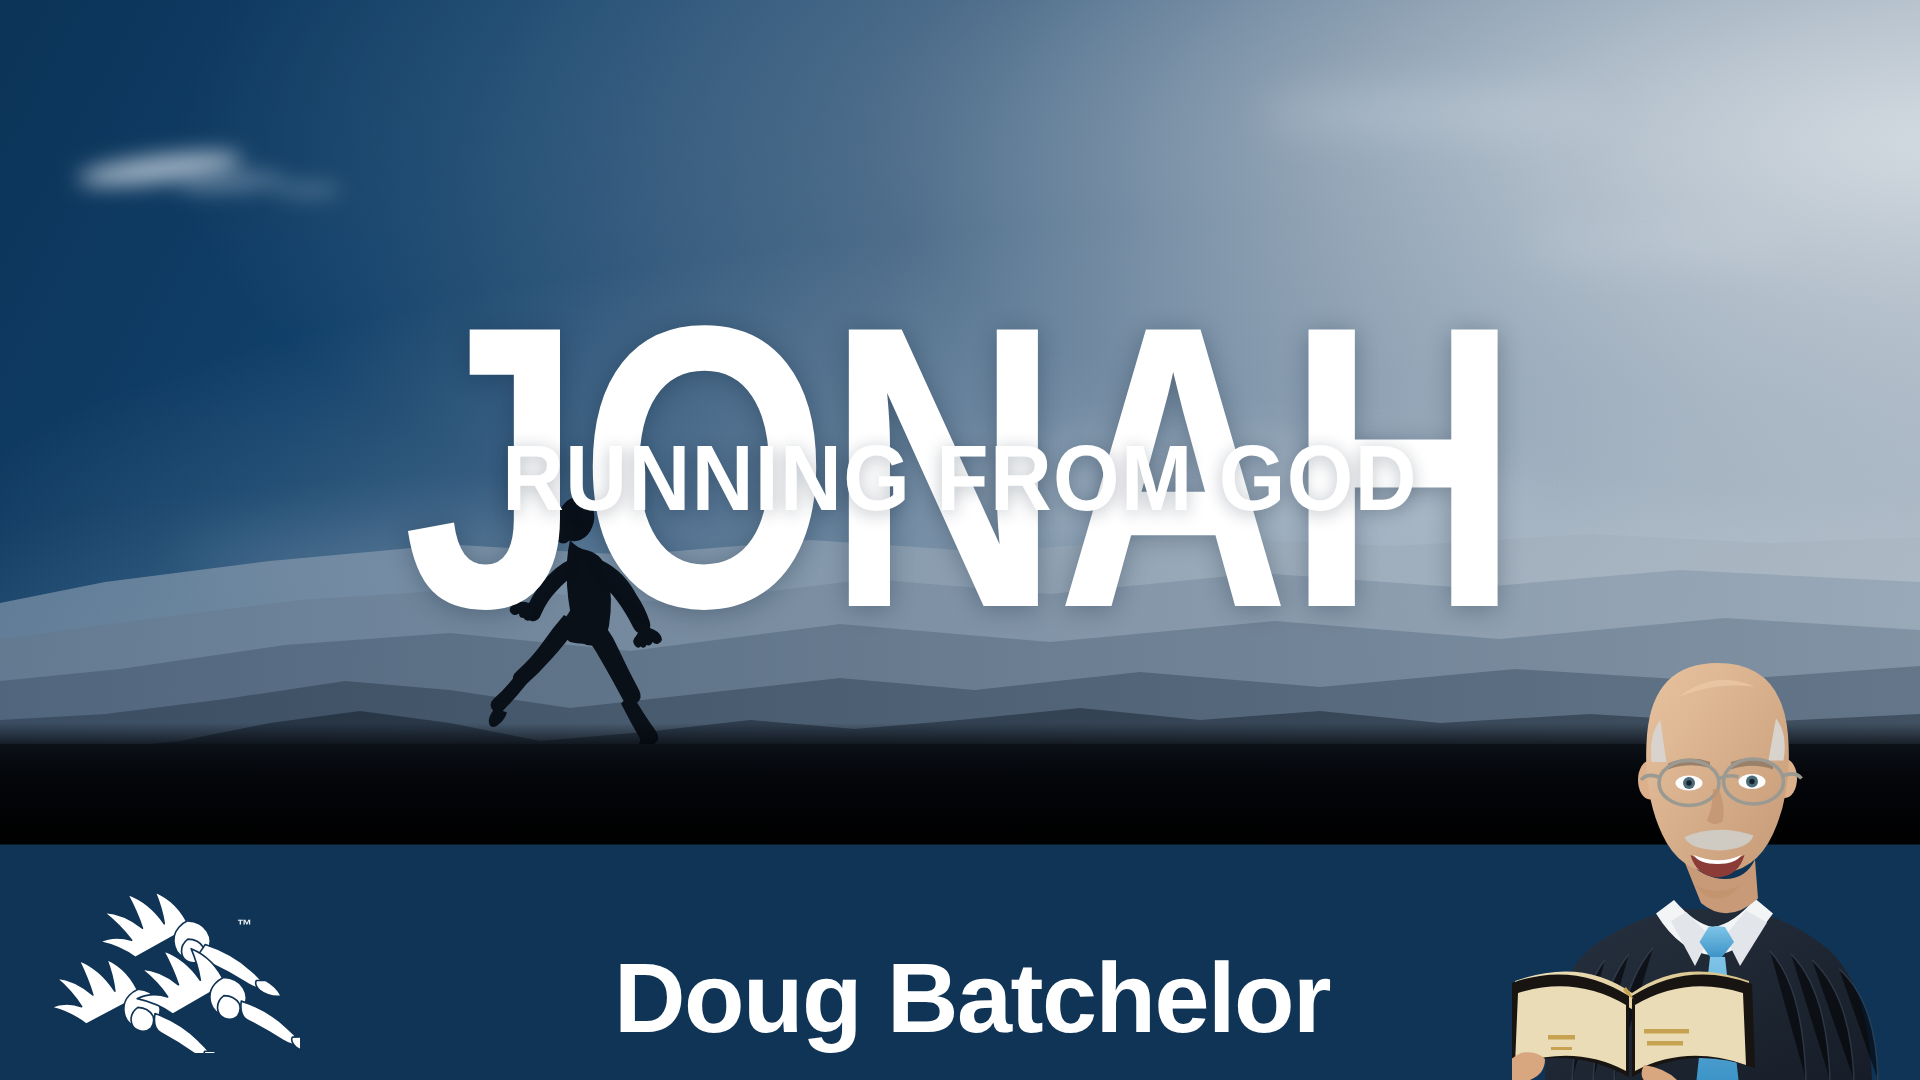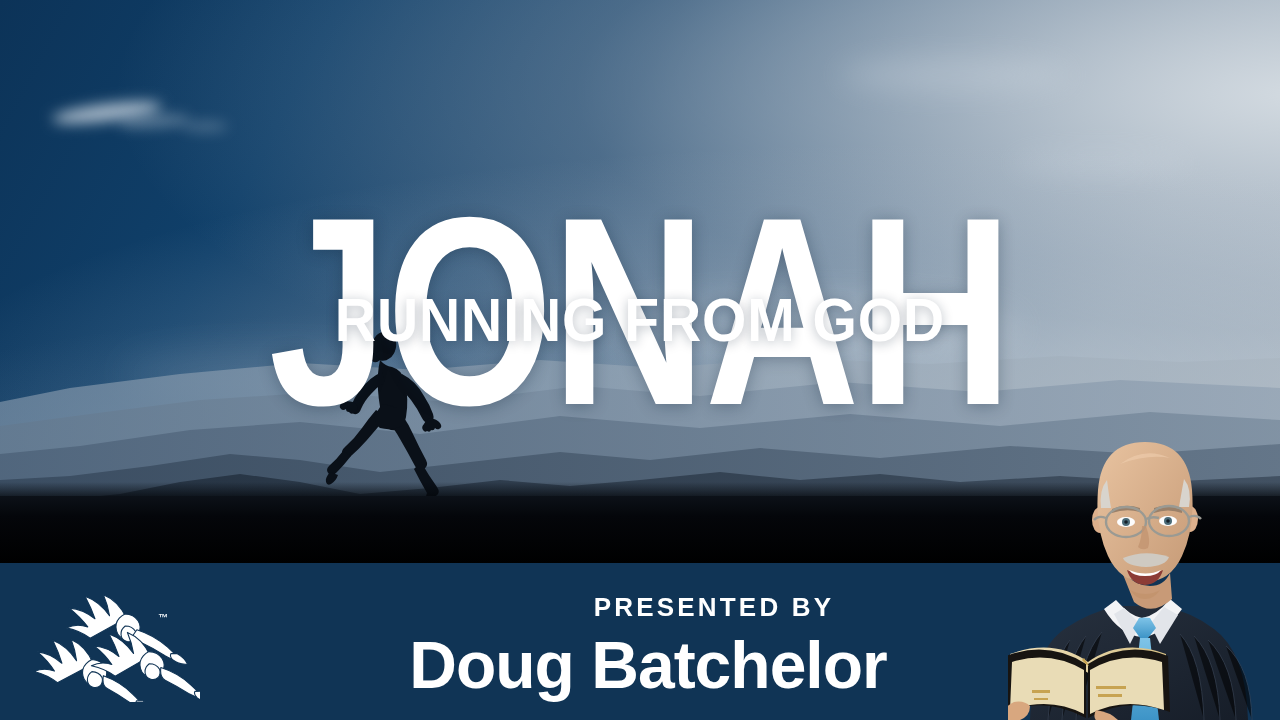--- a/index.html
+++ b/index.html
@@ -194,21 +194,20 @@
   </div>
 
   <div class="fg-fade"></div>
   <div class="foreground"></div>
 
   <h1 class="title">JONAH</h1>
   <h2 class="subtitle">RUNNING FROM GOD</h2>
 
   <div class="bottombar"></div>
 
-  <div class="presented">PRESENTED BY</div>
   <div class="speaker">Doug Batchelor</div>
 
   <div class="logo">
     <svg viewBox="0 0 182 120">
       <g fill="#ffffff" stroke="#103455" stroke-width="1.1" stroke-linejoin="round">
 
         <g transform="translate(52,6) rotate(8)">
           <path d="M60,22 q-10,-16 -26,-20 q6,10 9,20 q-12,-13 -27,-16 q8,11 13,21 q-13,-8 -27,-7 q12,7 21,16 q-12,-2 -21,4 q14,1 25,7 z"></path>
           <path d="M58,18 q9,-1 14,5 q5,6 2,13 q-3,7 -11,7 q-8,0 -11,-7 q-3,-7 1,-13 q2,-3 5,-5 z"></path>
           <path d="M60,30 q-4,4 -3,9 q1,5 6,6 q5,1 8,-3 q2,-4 0,-8 q-4,-5 -11,-4 z"></path>

